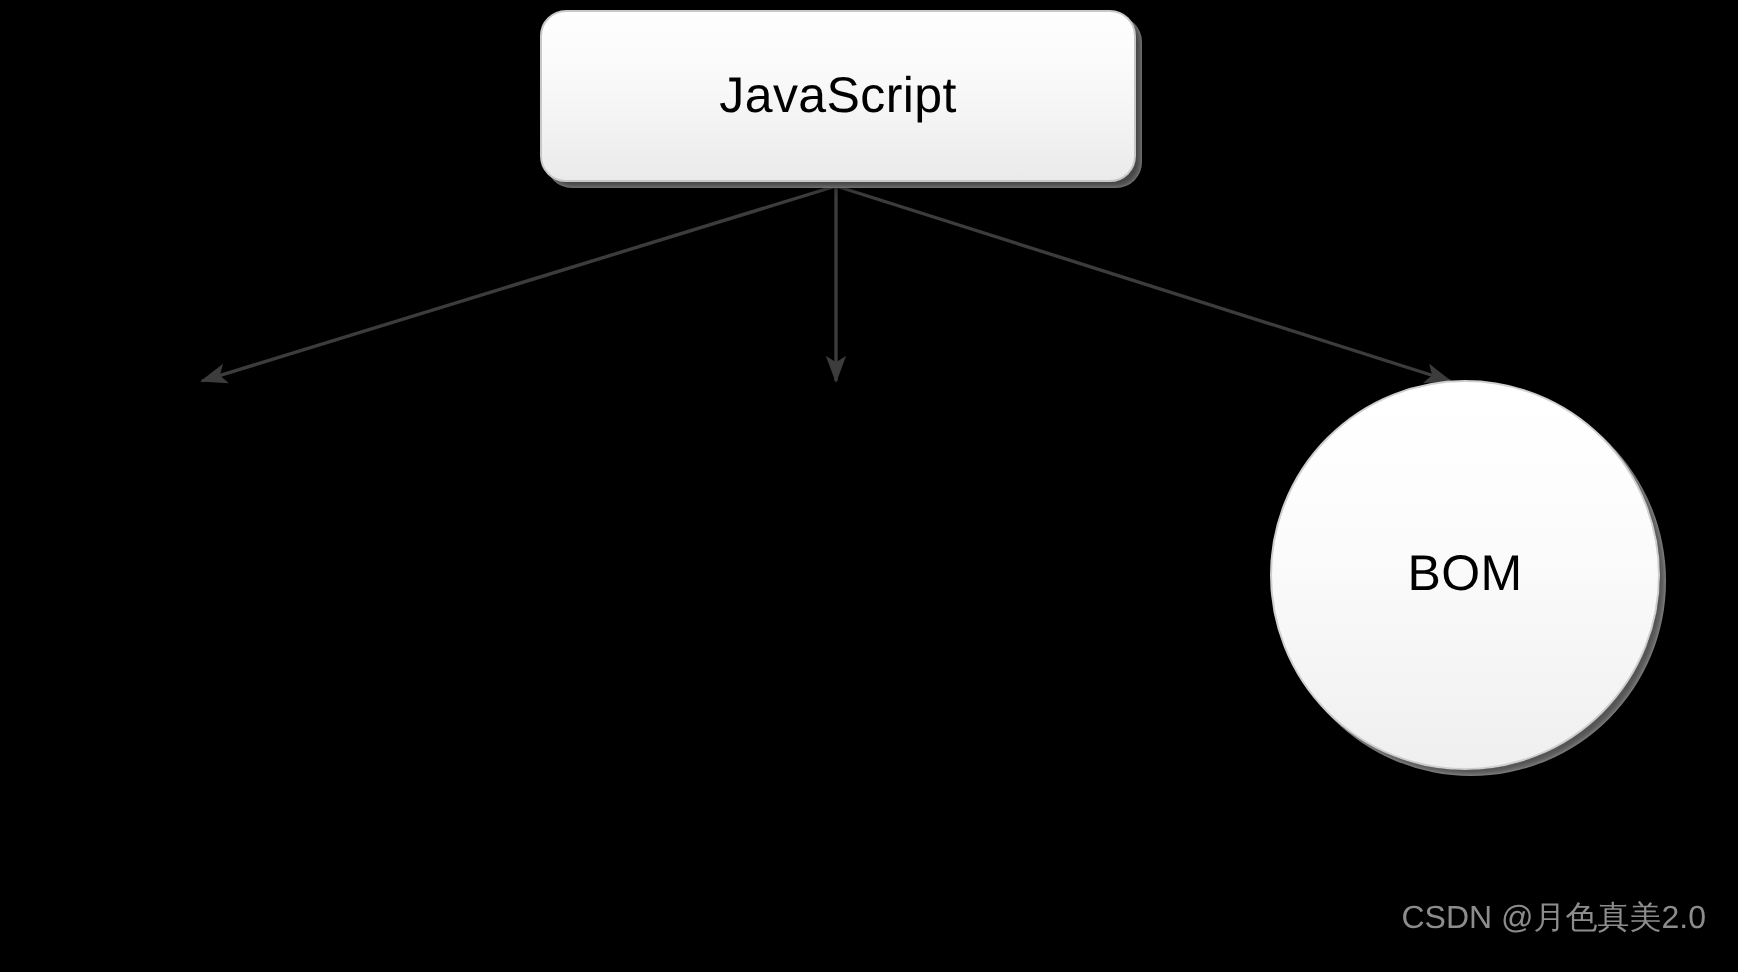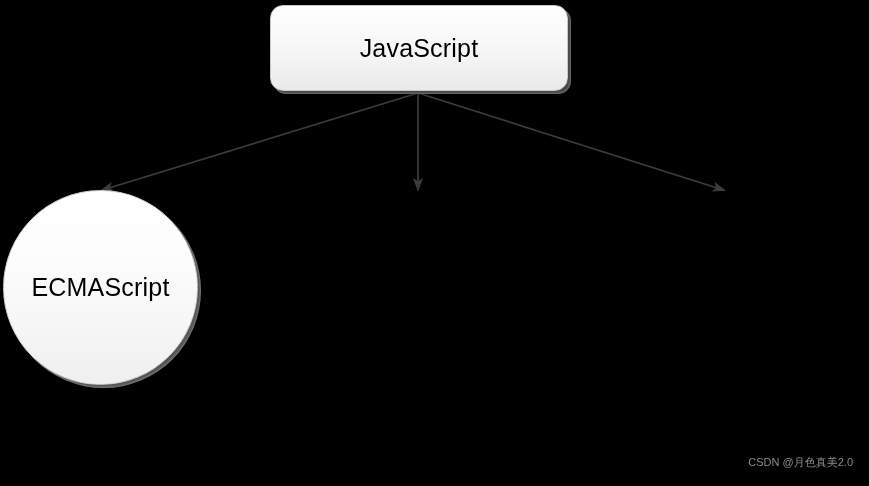--- a/index.html
+++ b/index.html
@@ -81,21 +81,21 @@
 
   #node-ecmascript { left: 3px; }
   #node-dom        { left: 320px; }
   #node-bom        { left: 635px; }
 
   
   #watermark {
     position: absolute;
     right: 16px;
     bottom: 16px;
-    font-size: 11px;
+    font-size: 16px;
     color: #8c8c8c;
     z-index: 5;
     white-space: nowrap;
   }
 </style>
 </head>
 <body>
 
 <div id="diagram-canvas">
 
@@ -110,21 +110,21 @@
 
     <line x1="418" y1="93" x2="418" y2="190.5" stroke="#3c3c3c" stroke-width="1.7" marker-end="url(#arrowhead)"></line>
 
     <line x1="418" y1="93" x2="725" y2="190.5" stroke="#3c3c3c" stroke-width="1.7" marker-end="url(#arrowhead)"></line>
   </svg>
 
   <div class="node-box" id="node-javascript">
     <span class="node-box-label">JavaScript</span>
   </div>
 
-  <div class="node-circle" id="node-ecmascript">
-    <span class="node-circle-label">ECMAScript</span>
-  </div>
 
 
+  <div class="node-circle" id="node-bom">
+    <span class="node-circle-label">BOM</span>
+  </div>
 
   <div id="watermark">CSDN @月色真美2.0</div>
 
 </div>
 
 </body></html>

